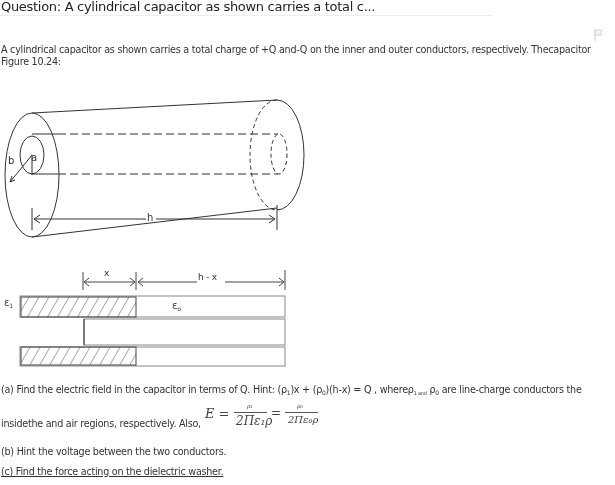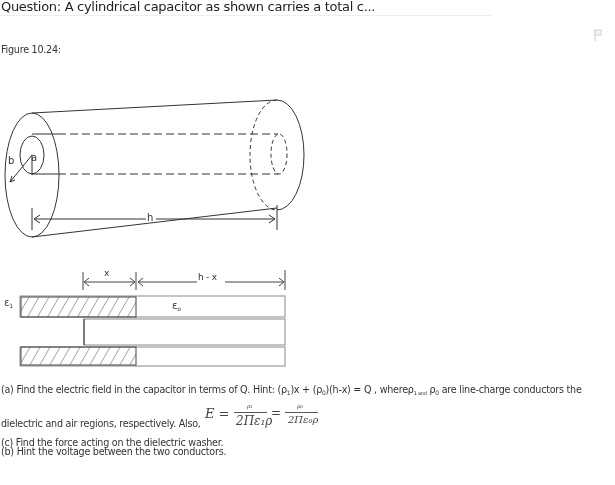--- a/index.html
+++ b/index.html
@@ -34,20 +34,21 @@
 <div class="header">
   <span class="header-title">Question: A cylindrical capacitor as shown carries a total c...</span>
 </div>
 
 <svg class="flag" viewBox="0 0 10 12">
   <path d="M1 0 V12" stroke="#cccccc" stroke-width="1"></path>
   <path d="M1 1 H8 L6.5 3.5 L8 6 H1 Z" fill="#f2f2f2" stroke="#cccccc" stroke-width="0.8"></path>
 </svg>
 
 <div class="para">
+  <div>A cylindrical capacitor as shown carries a total charge of +Q and-Q on the inner and outer conductors, respectively. Thecapacitor</div>
   <div>Figure 10.24:</div>
 </div>
 
 <svg class="fig" width="615" height="485" viewBox="0 0 615 485" style="pointer-events:none;">
   <g fill="none" stroke="#333" stroke-width="1">
 
     <ellipse cx="32" cy="175" rx="27" ry="62"></ellipse>
 
     <ellipse cx="32" cy="155" rx="12" ry="19"></ellipse>
 
@@ -112,27 +113,27 @@
 <span class="tx" style="left:147px; top:212px; font-size:10px;">h</span>
 
 <span class="tx" style="left:104px; top:268px; font-size:9px;">x</span>
 <span class="tx" style="left:198px; top:272px; font-size:9px;">h - x</span>
 <span class="tx" style="left:4px; top:297px; font-size:10px;"><span>ε</span><span class="sub">1</span></span>
 <span class="tx" style="left:172px; top:300px; font-size:10px;"><span>ε</span><span class="sub">o</span></span>
 
 <div class="tx" style="left:1px; top:384px;">
   <span>(a) Find the electric field in the capacitor in terms of Q. Hint: (ρ</span><span class="sub">1</span><span>)x + (ρ</span><span class="sub">0</span><span>)(h-x) = Q , whereρ</span><span class="sub" style="font-size:5px;">1 and</span><span> ρ</span><span class="sub">0</span><span> are line-charge conductors the</span>
 </div>
-<div class="tx" style="left:1px; top:418px;">dielectric and air regions, respectively. Also,</div>
+<div class="tx" style="left:1px; top:418px;">insidethe and air regions, respectively. Also,</div>
 
 <div>
   <span class="frac" style="left:205px; top:406px; font-size:13px;">E =</span>
   <span class="frac" style="left:247px; top:402px; font-size:6px;">ρ₁</span>
   <div style="position:absolute; left:234px; top:412px; width:33px; border-top:1px solid #555;"></div>
   <span class="frac" style="left:236px; top:414px; font-size:12px;">2Πε₁ρ</span>
   <span class="frac" style="left:271px; top:406px; font-size:12px;">=</span>
   <span class="frac" style="left:297px; top:402px; font-size:6px;">ρ₀</span>
   <div style="position:absolute; left:285px; top:412px; width:33px; border-top:1px solid #555;"></div>
   <span class="frac" style="left:288px; top:414px; font-size:10px;">2Πε₀ρ</span>
 </div>
 
 <div class="tx" style="left:1px; top:446px;">(b) Hint the voltage between the two conductors.</div>
-<div class="tx" style="left:1px; top:437px;">(c) Find the force acting on the dielectric washer.</div>
+<div class="tx" style="left:1px; top:466px;text-decoration:underline;">(c) Find the force acting on the dielectric washer.</div>
 
 </body></html>

